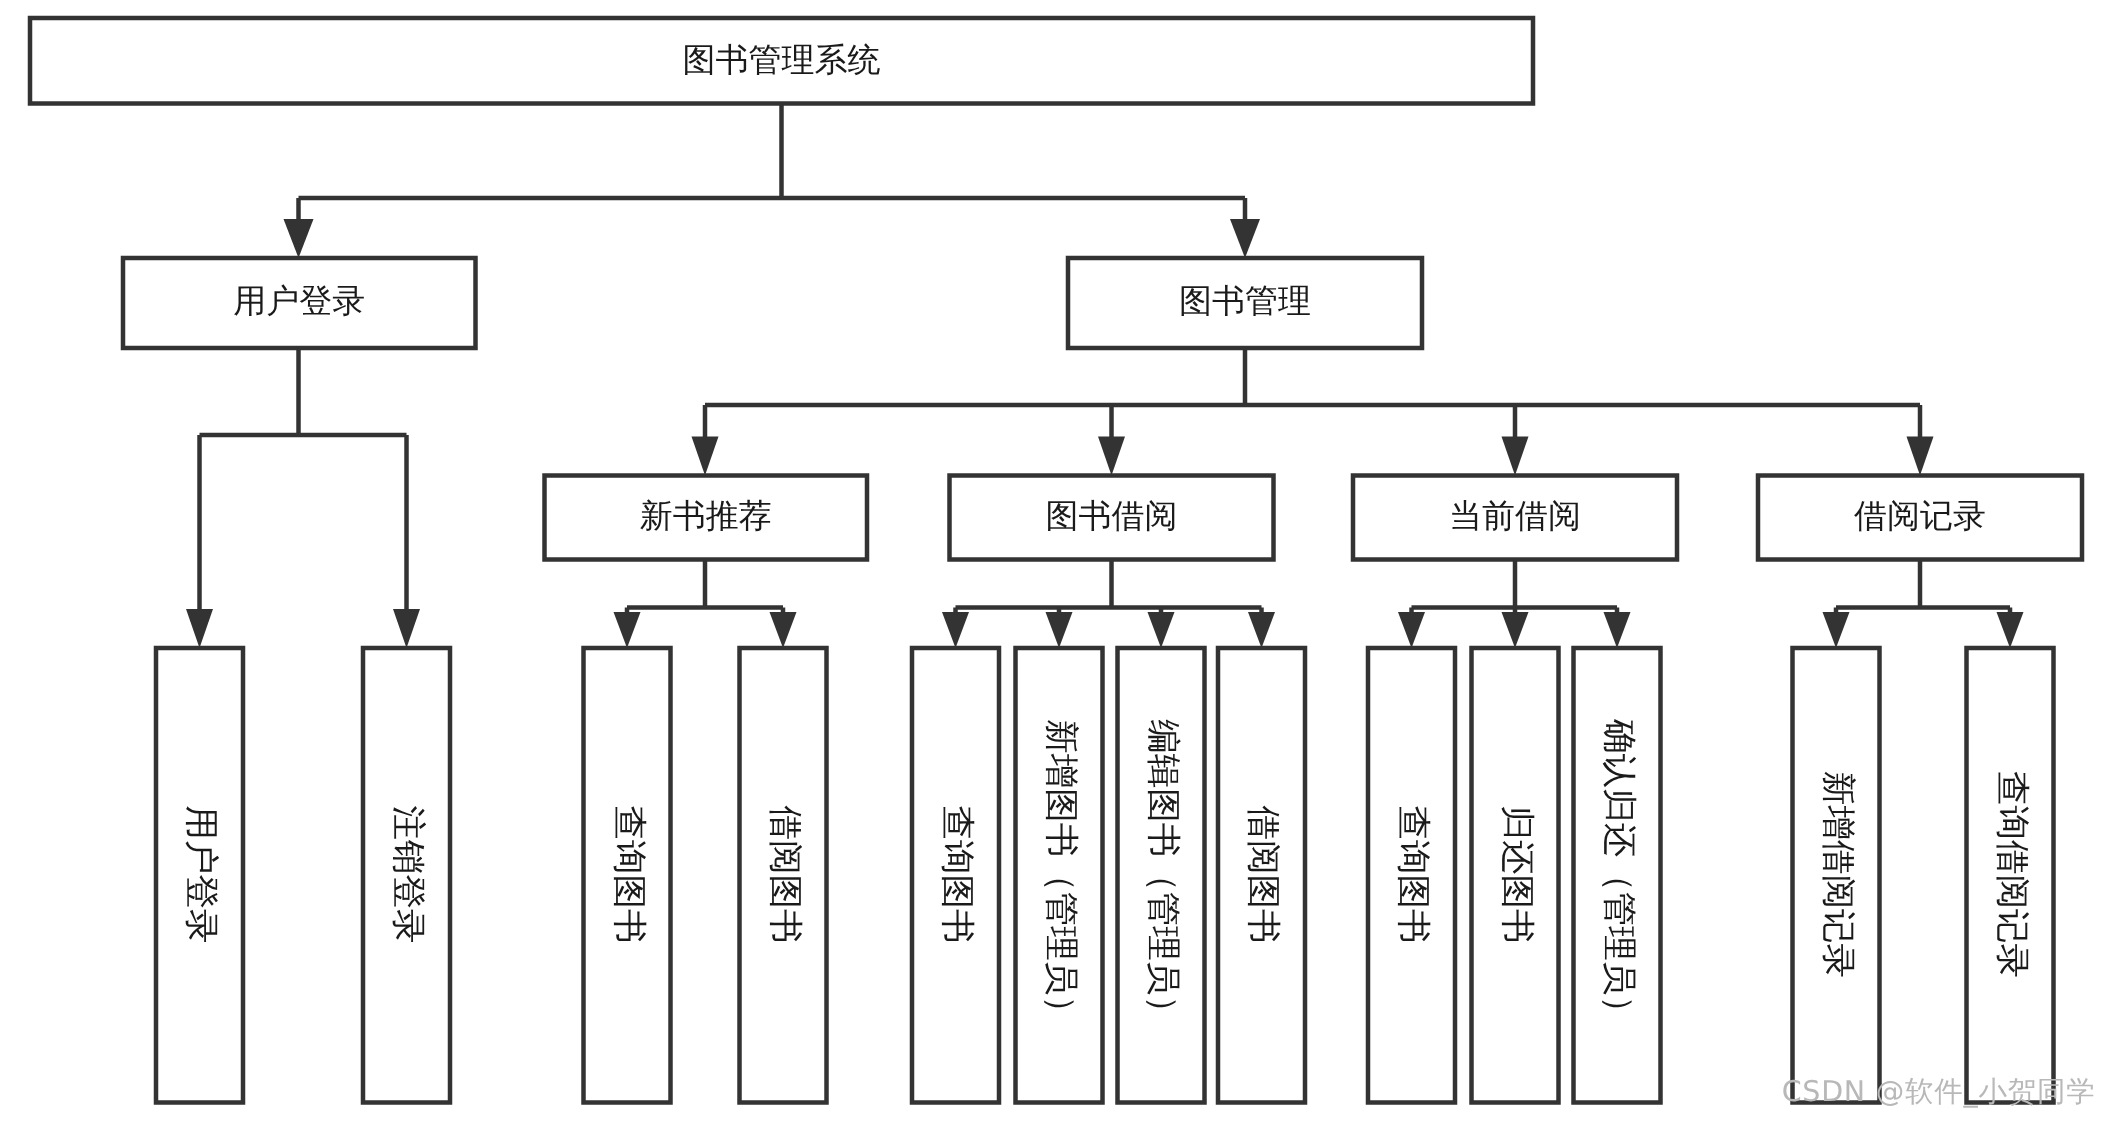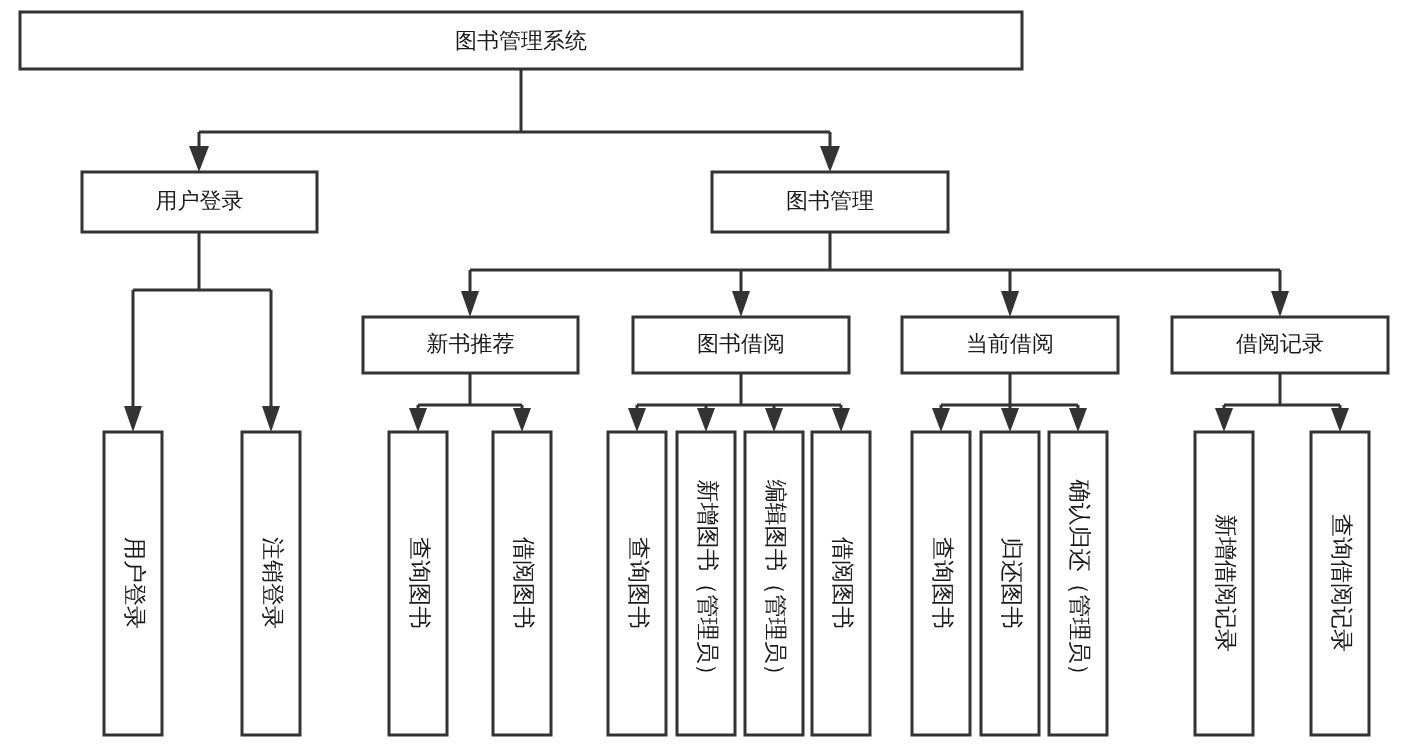--- a/index.html
+++ b/index.html
@@ -230,14 +230,15 @@
       <text class="node-label-vertical" x="1224" y="583" transform="rotate(90 1224 583)">新增借阅记录</text>
     </g>
 
     <g>
       <rect class="node-box" x="1311" y="432" width="58" height="303"></rect>
       <text class="node-label-vertical" x="1340" y="583" transform="rotate(90 1340 583)">查询借阅记录</text>
     </g>
 
   </svg>
 
+  <div class="watermark">CSDN @软件_小贺同学</div>
 
 </div>
 
 </body></html>

